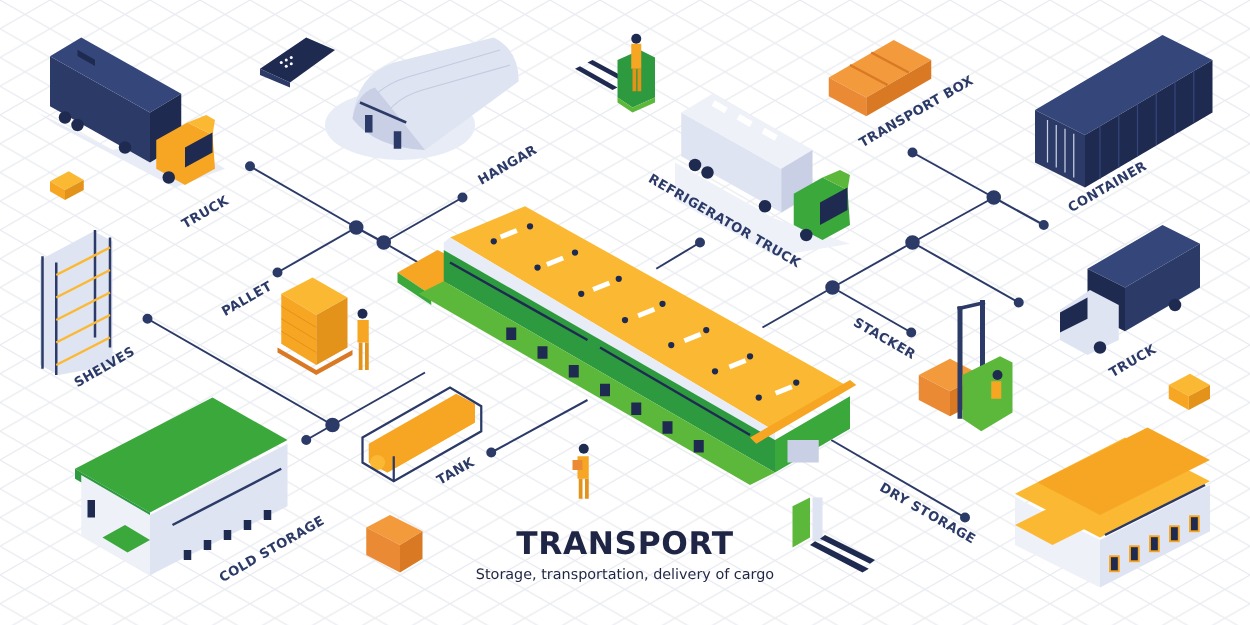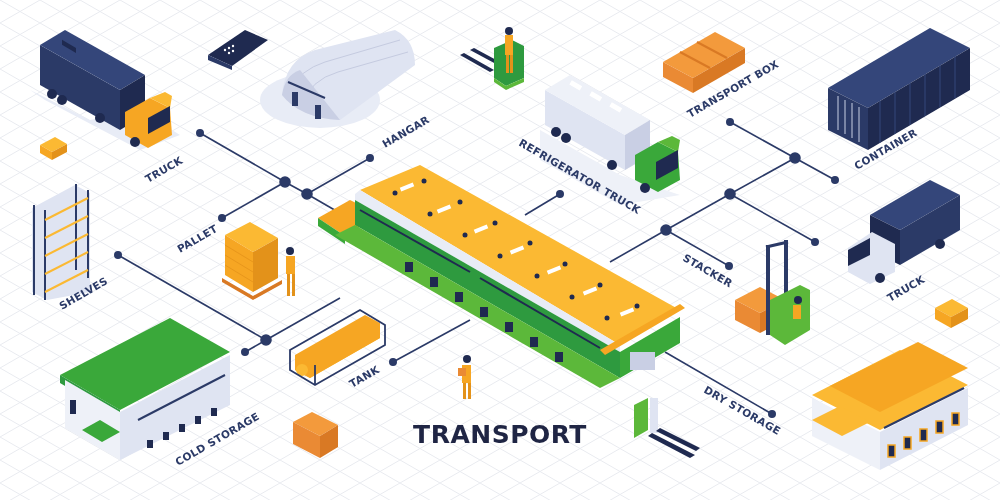--- a/index.html
+++ b/index.html
@@ -348,14 +348,15 @@
     <text class="lbl" transform="translate(682,260) rotate(30)">STACKER</text>
     <text class="lbl" transform="translate(890,302) rotate(-30)">TRUCK</text>
     <text class="lbl" transform="translate(352,388) rotate(-30)">TANK</text>
     <text class="lbl" transform="translate(178,466) rotate(-30)">COLD STORAGE</text>
     <text class="lbl" transform="translate(703,392) rotate(30)">DRY STORAGE</text>
   </g>
 </svg>
 
 <div class="title-block">
   <h1 class="title">TRANSPORT</h1>
+  <p class="subtitle">Storage, transportation, delivery of cargo</p>
 </div>
 </div>
 
 </body></html>

